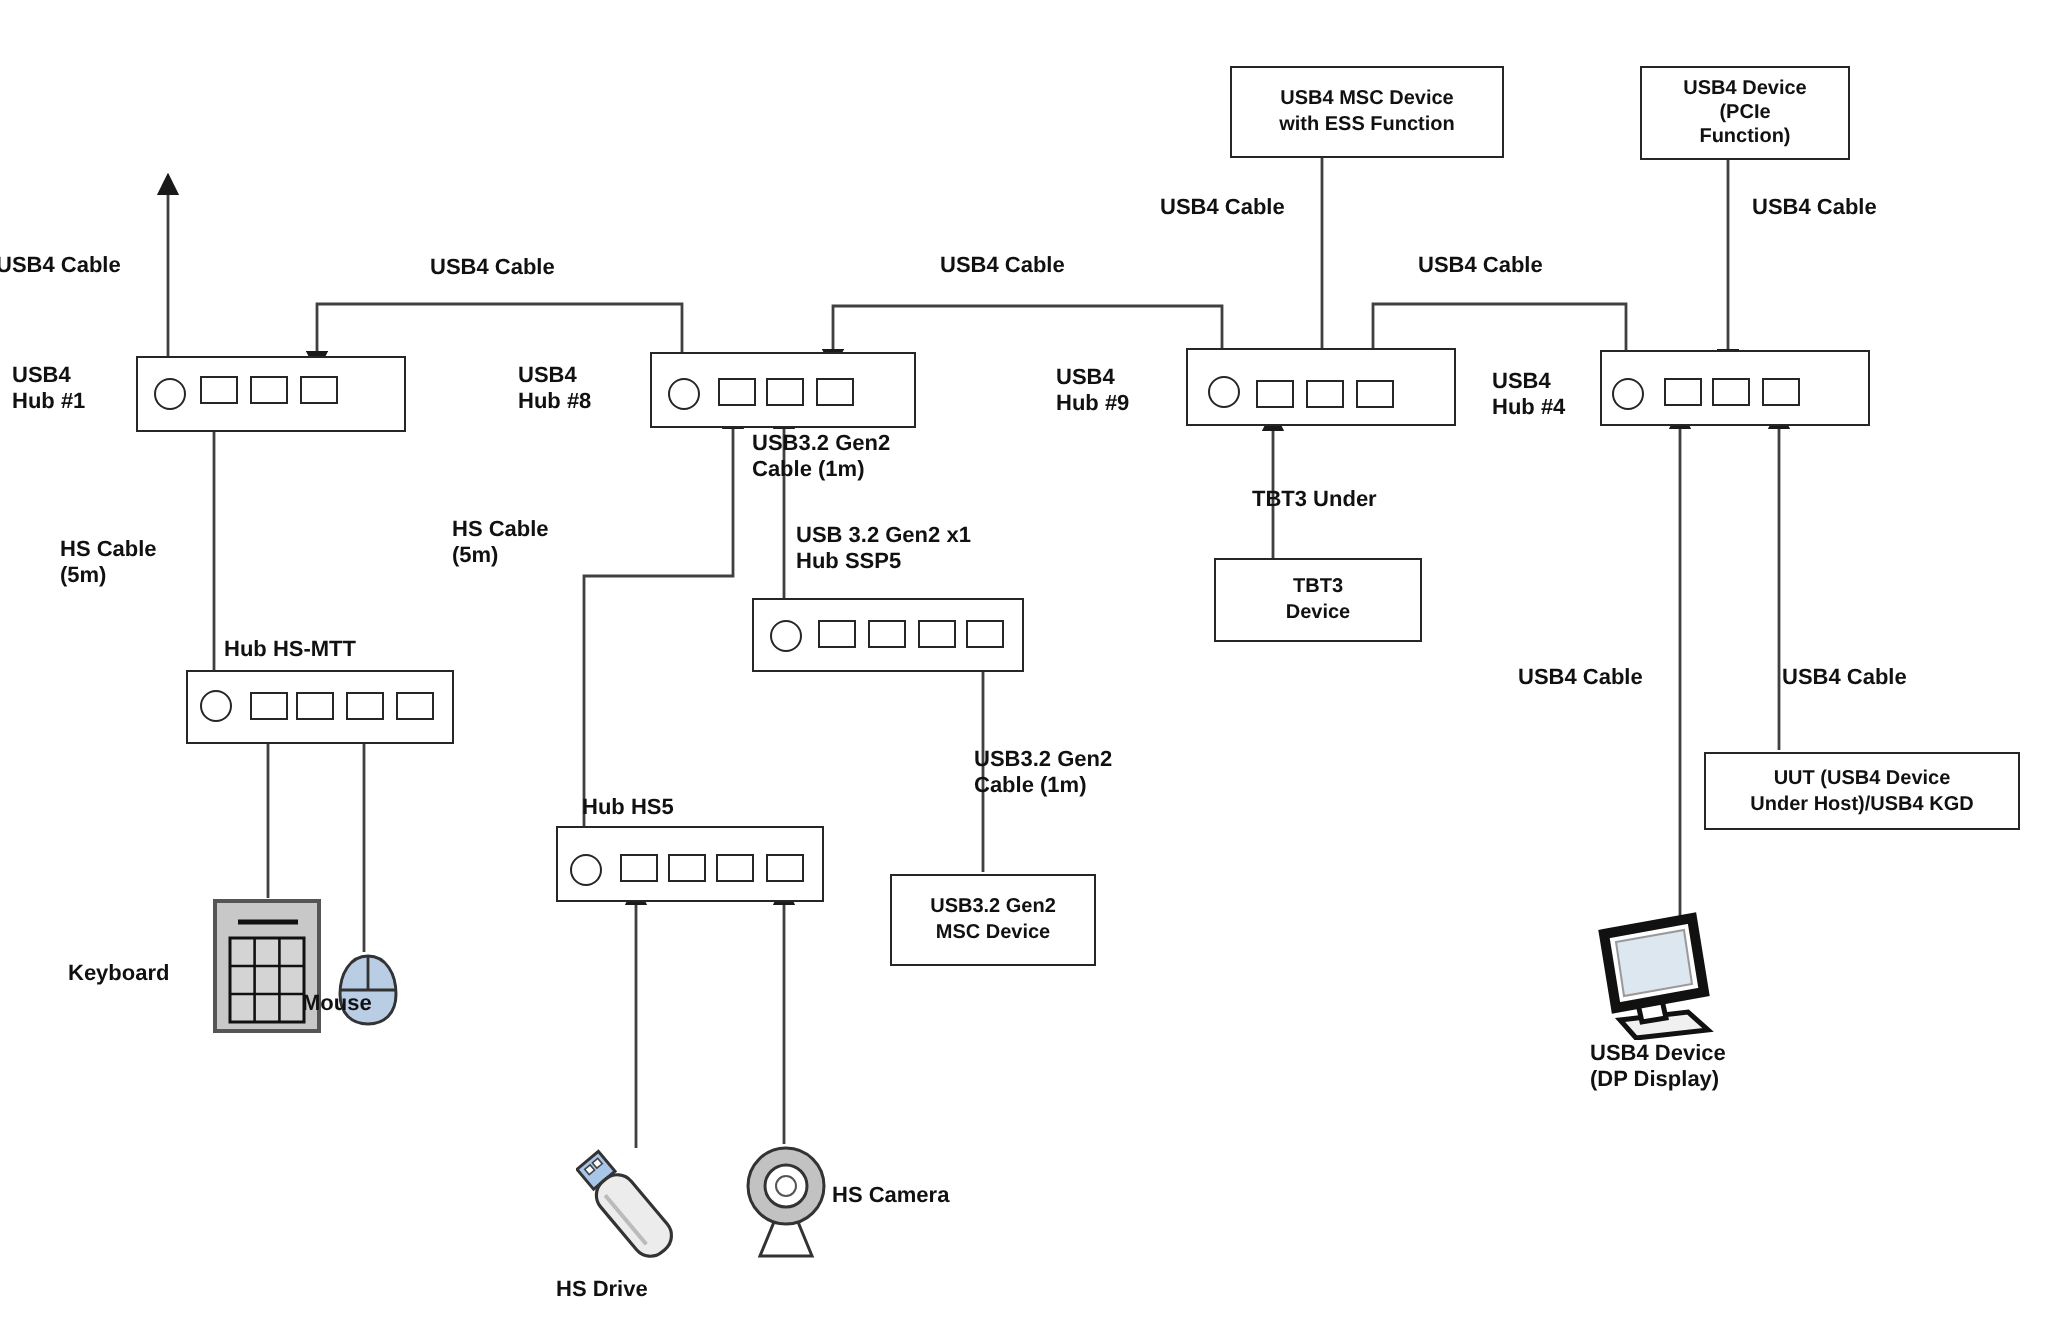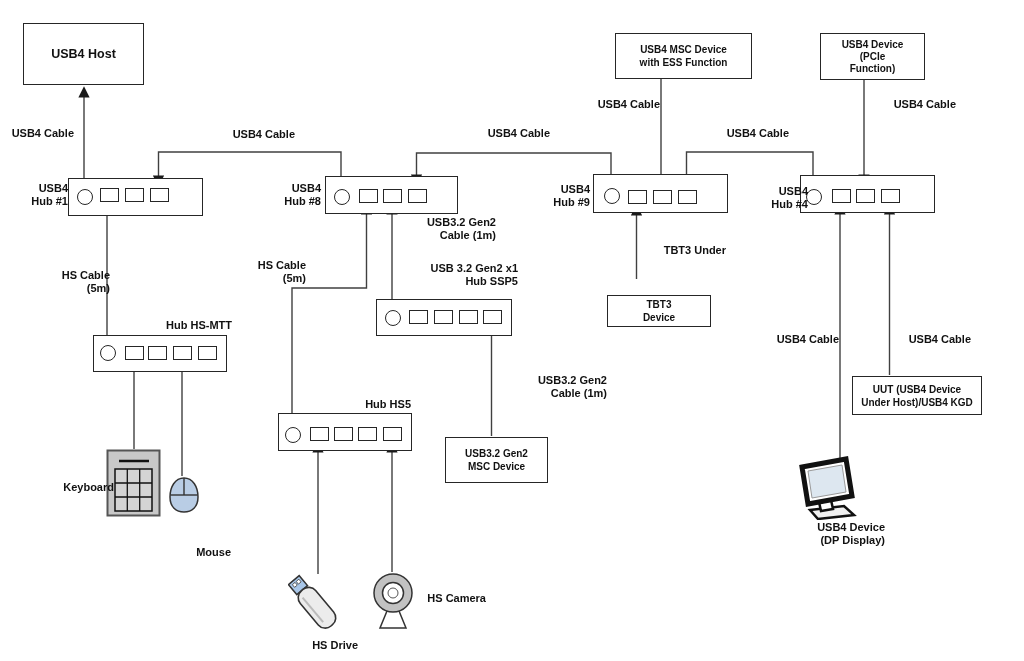--- a/index.html
+++ b/index.html
@@ -16,21 +16,21 @@
   }
   .hub { position:absolute; border:1.6px solid #262626; background:#fff; box-sizing:border-box; }
   .port-c {
     position:absolute; width:16px; height:16px; border:1.5px solid #262626;
     border-radius:50%; background:#fff; box-sizing:border-box;
   }
   .port-s {
     position:absolute; width:19px; height:14px; border:1.5px solid #262626;
     background:#fff; box-sizing:border-box;
   }
-  .lbl { position:absolute; text-align:right; font-size:11px; line-height:12.5px; }
+  .lbl { position:absolute; text-align:left; font-size:11px; line-height:12.5px; }
   .icon { position:absolute; }
 </style>
 </head>
 <body>
 
 <div class="canvas">
 
   <svg class="wires" width="1024" height="661" viewBox="0 0 1024 661">
     <defs>
       <marker id="ah" viewBox="0 0 10 10" refX="8.5" refY="5" markerWidth="8" markerHeight="8" orient="auto">
@@ -51,46 +51,43 @@
       <polyline points="491.5,436 491.5,326" marker-end="url(#ah)"></polyline>
       <polyline points="134,449 134,362" marker-end="url(#ah)"></polyline>
       <polyline points="182,476 182,362" marker-end="url(#ah)"></polyline>
       <polyline points="318,574 318,443" marker-end="url(#ah)"></polyline>
       <polyline points="392,572 392,443" marker-end="url(#ah)"></polyline>
       <polyline points="840,458 840,205" marker-end="url(#ah)"></polyline>
       <polyline points="889.5,375 889.5,205" marker-end="url(#ah)"></polyline>
     </g>
   </svg>
 
-  <div class="box" style="left:23px;top:23px;width:121px;height:62px;font-size:12.5px">
-    <div>USB4 Host</div>
-  </div>
 
   <div class="box" style="left:615px;top:33px;width:137px;height:46px">
     <div>USB4 MSC Device</div>
     <div>with ESS Function</div>
   </div>
 
   <div class="box" style="left:820px;top:33px;width:105px;height:47px;line-height:12px">
     <div>USB4 Device</div>
     <div>(PCIe</div>
     <div>Function)</div>
   </div>
 
-  <div class="box" style="left:607px;top:295px;width:104px;height:32px">
+  <div class="box" style="left:607px;top:279px;width:104px;height:42px">
     <div>TBT3</div>
     <div>Device</div>
   </div>
 
   <div class="box" style="left:445px;top:437px;width:103px;height:46px">
     <div>USB3.2 Gen2</div>
     <div>MSC Device</div>
   </div>
 
-  <div class="box" style="left:852px;top:376px;width:130px;height:39px">
+  <div class="box" style="left:852px;top:376px;width:158px;height:39px">
     <div>UUT (USB4 Device</div>
     <div>Under Host)/USB4 KGD</div>
   </div>
 
   <div class="hub" style="left:68px;top:178px;width:135px;height:38px">
     <span class="port-c" style="left:8px;top:10px"></span>
     <span class="port-s" style="left:31px;top:9px"></span>
     <span class="port-s" style="left:56px;top:9px"></span>
     <span class="port-s" style="left:81px;top:9px"></span>
   </div>
@@ -230,21 +227,21 @@
   </svg>
 
   <svg class="icon" style="left:796px;top:456px" width="66" height="64" viewBox="0 0 66 64">
     <polygon points="14,54 48,50 58,59 22,63" fill="#f0f0f0" stroke="#111" stroke-width="2.5"></polygon>
     <polygon points="23,46 35,44 37,53 25,55" fill="#fff" stroke="#111" stroke-width="2.5"></polygon>
     <polygon points="6,11 50,3 56,40 12,48" fill="#fff" stroke="#111" stroke-width="5"></polygon>
     <polygon points="12,15 46,9 50,36 16,42" fill="#dde7f0" stroke="#999" stroke-width="1"></polygon>
   </svg>
 
   <div class="lbl" style="left:34px;top:481px;width:80px">Keyboard</div>
-  <div class="lbl" style="left:151px;top:546px;width:80px">Mouse</div>
+  <div class="lbl" style="left:151px;top:496px;width:80px">Mouse</div>
   <div class="lbl" style="left:278px;top:639px;width:80px">HS Drive</div>
   <div class="lbl" style="left:416px;top:592px;width:70px">HS Camera</div>
   <div class="lbl" style="left:795px;top:521px;width:90px">
     <div>USB4 Device</div>
     <div>(DP Display)</div>
   </div>
 
 </div>
 
 </body></html>

